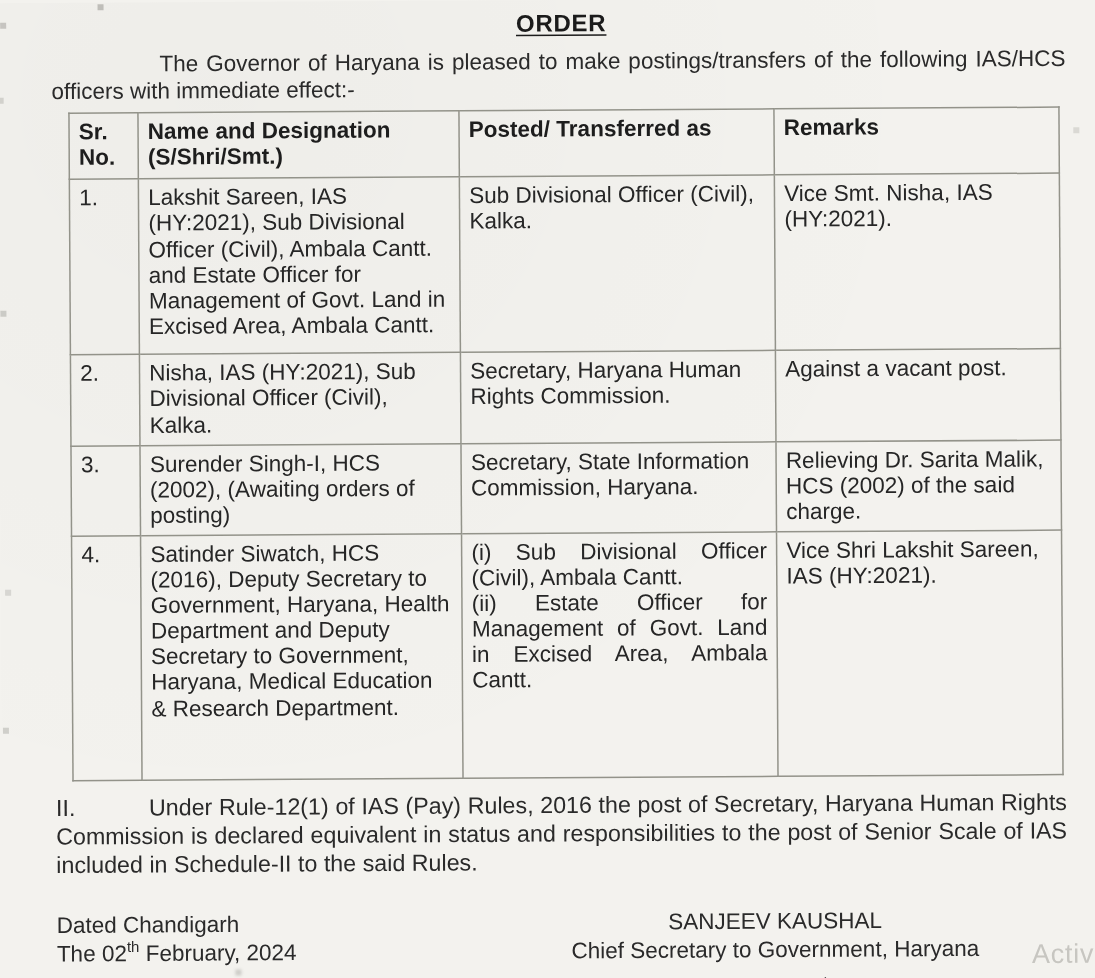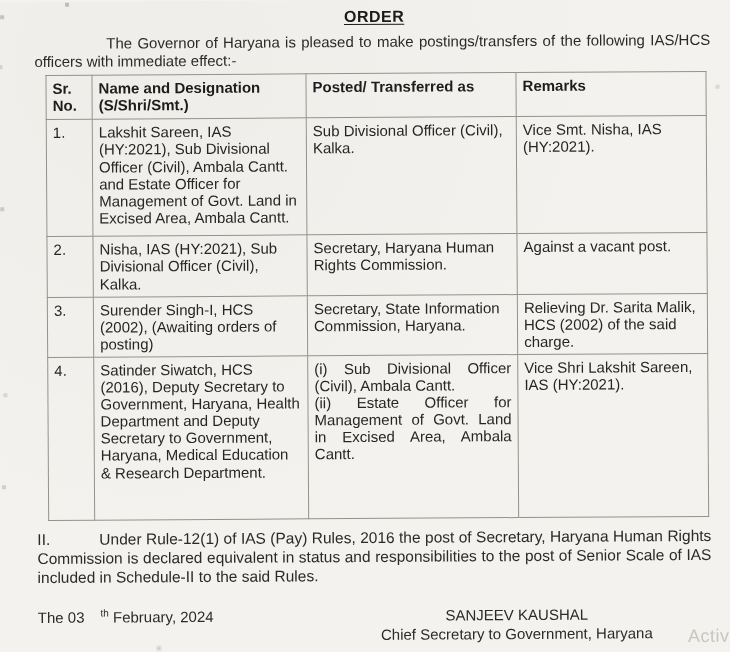--- a/index.html
+++ b/index.html
@@ -88,21 +88,20 @@
     line-height: 1.3;
     color: #2a2a2a;
   }
   .footer-left { width: 240px; }
   .footer-right { width: 402px; text-align: center; }
   .footer-right .sig-date { margin-top: 7px; }
   sup.ord {
     font-size: 10px;
     vertical-align: super;
     line-height: 0;
-    margin-left: 16px;
   }
   .watermark {
     position: absolute;
     left: 686px;
     top: 628px;
     font-size: 18px;
     color: #c7c6c1;
     letter-spacing: 0.5px;
     white-space: nowrap;
   }
@@ -176,21 +175,22 @@
         </td>
         <td class="cell-just">Vice Shri Lakshit Sareen, IAS (HY:2021).</td>
       </tr>
     </tbody>
   </table>
 
   <p class="para2"><span class="p-label">II.</span><span>Under Rule-12(1) of IAS (Pay) Rules, 2016 the post of Secretary, Haryana Human Rights Commission is declared equivalent in status and responsibilities to the post of Senior Scale of IAS included in Schedule-II to the said Rules.</span></p>
 
   <div class="footer">
     <div class="footer-left">
-      <div><span>The 03</span><sup class="ord">th</sup><span> February, 2024</span></div>
+      <div>Dated Chandigarh</div>
+      <div><span>The 02</span><sup class="ord">th</sup><span> February, 2024</span></div>
 
     </div>
     <div class="footer-right">
       <div class="sig-name">SANJEEV KAUSHAL</div>
       <div class="sig-title">Chief Secretary to Government, Haryana</div>
       <div class="sig-date"><span>Dated Chandigarh, the 09</span><sup class="ord">th</sup><span> February, 2024</span></div>
     </div>
   </div>
 
   <div class="watermark">Activ</div>

